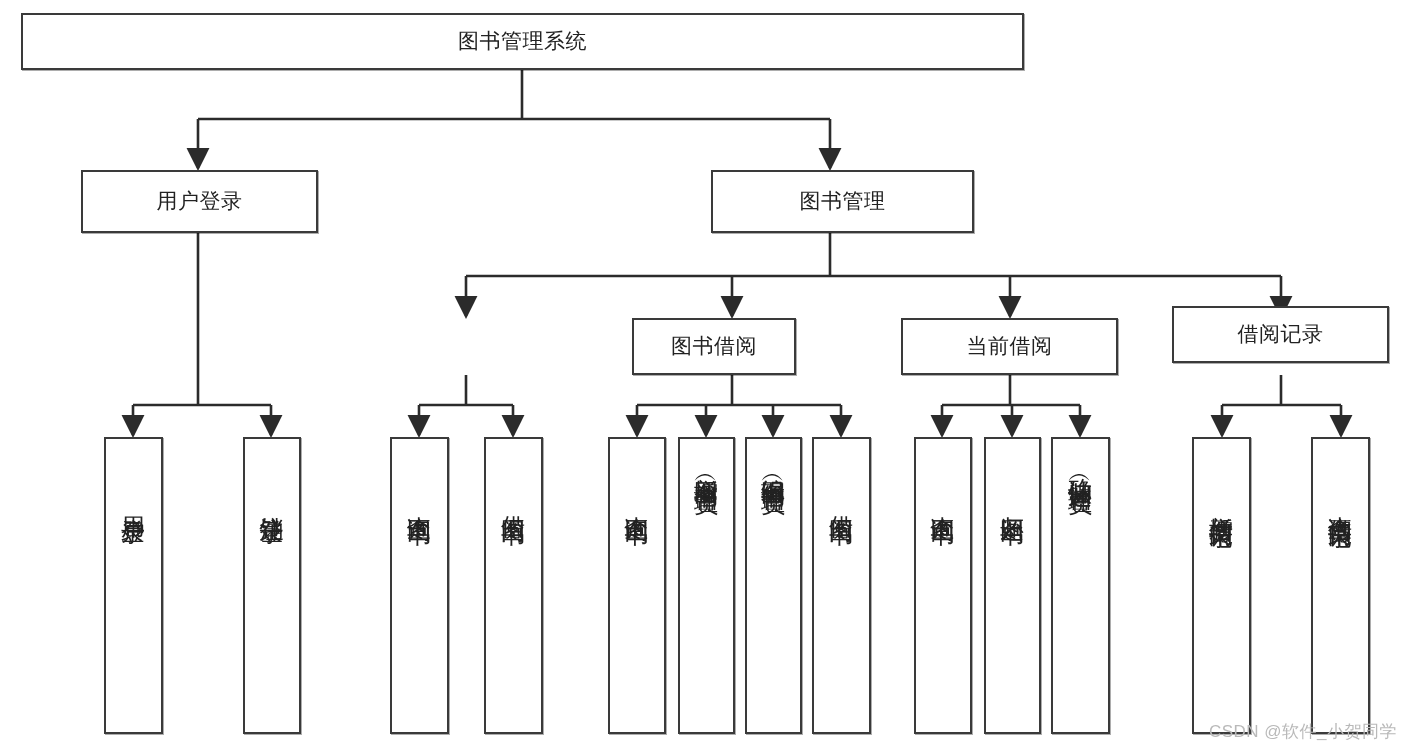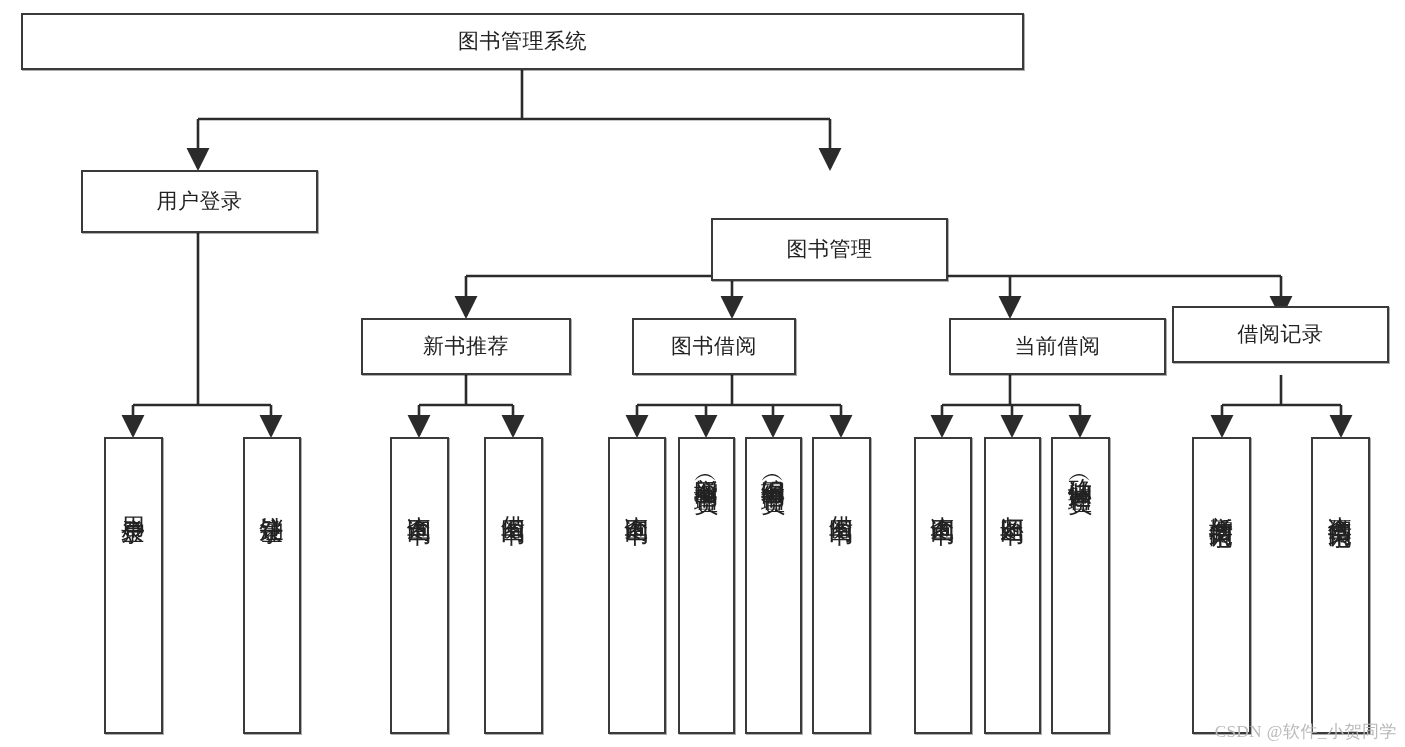--- a/index.html
+++ b/index.html
@@ -70,21 +70,20 @@
     padding-top: 6px;
   }
   #watermark {
     position: absolute;
     right: 8px;
     bottom: 4px;
     font-size: 17px;
     color: #b9b9b9;
     letter-spacing: 0.5px;
     white-space: nowrap;
-    font-family: Liberation Serif, serif;
   }
 </style>
 </head>
 <body>
 
 <div id="canvas">
 
   <svg id="edges" viewBox="0 0 1405 747" xmlns="http://www.w3.org/2000/svg">
     <defs>
       <marker id="arrow" viewBox="0 0 12 12" refX="10.5" refY="6" markerWidth="9" markerHeight="9" orient="auto-start-reverse">
@@ -136,31 +135,28 @@
     </g>
   </svg>
 
   <div class="node root horizontal" style="left:21px; top:13px; width:1003px; height:57px;font-family:Liberation Serif, serif;">
     <span class="label">图书管理系统</span>
   </div>
 
   <div class="node horizontal" style="left:81px; top:170px; width:237px; height:63px;">
     <span class="label">用户登录</span>
   </div>
-  <div class="node horizontal" style="left:711px; top:170px; width:237px; height:63px;margin-top:48px;">
+  <div class="node horizontal" style="left:711px; top:170px; width:263px; height:63px;">
     <span class="label">图书管理</span>
   </div>
 
-  <div class="node horizontal" style="left:361px; top:318px; width:210px; height:57px;">
-    <span class="label">新书推荐</span>
-  </div>
   <div class="node horizontal" style="left:632px; top:318px; width:164px; height:57px;">
     <span class="label">图书借阅</span>
   </div>
-  <div class="node horizontal" style="left:949px; top:318px; width:217px; height:57px;">
+  <div class="node horizontal" style="left:901px; top:318px; width:217px; height:57px;">
     <span class="label">当前借阅</span>
   </div>
   <div class="node horizontal" style="left:1172px; top:306px; width:217px; height:57px;">
     <span class="label">借阅记录</span>
   </div>
 
   <div class="node vertical mid" style="left:104px; top:437px; width:59px; height:297px;">
     <span class="label">用户登录</span>
   </div>
   <div class="node vertical mid" style="left:243px; top:437px; width:58px; height:297px;">

